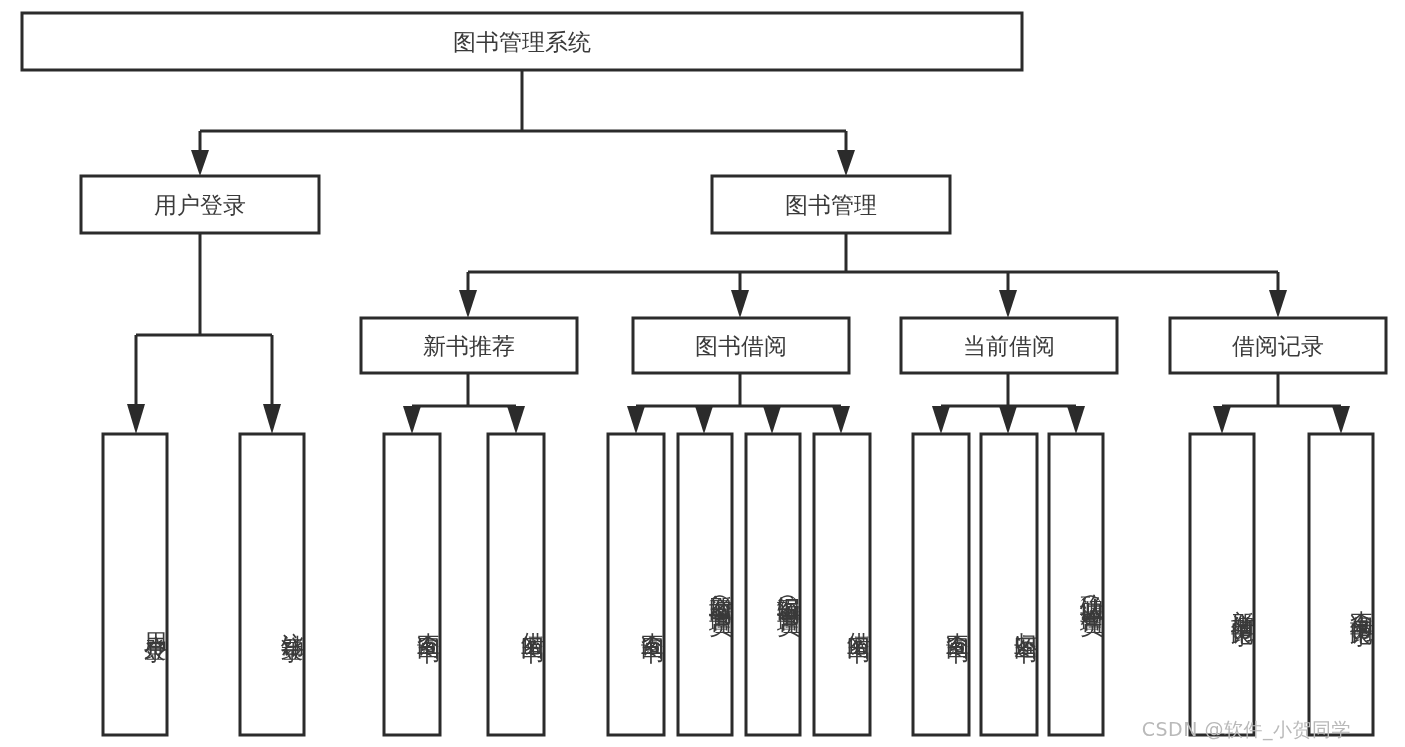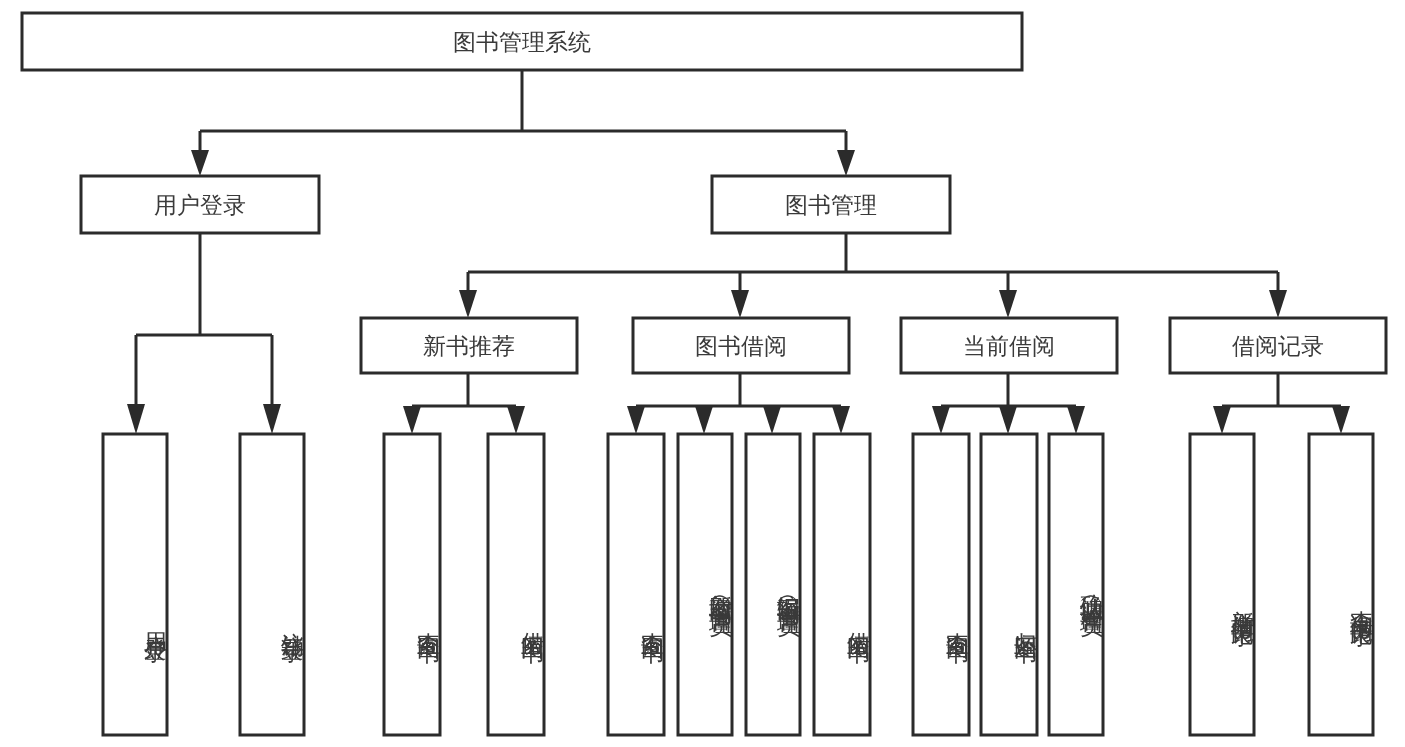--- a/index.html
+++ b/index.html
@@ -189,13 +189,14 @@
   <div class="node-label-v" style="left:746px; top:443px; width:54px; height:292px;">编辑图书（管理员）</div>
   <div class="node-label-v" style="left:814px; top:505px; width:56px; height:230px;">借阅图书</div>
 
   <div class="node-label-v" style="left:913px; top:505px; width:56px; height:230px;">查询图书</div>
   <div class="node-label-v" style="left:981px; top:505px; width:56px; height:230px;">归还图书</div>
   <div class="node-label-v" style="left:1049px; top:443px; width:54px; height:292px;">确认归还（管理员）</div>
 
   <div class="node-label-v" style="left:1190px; top:467px; width:64px; height:268px;">新增借阅记录</div>
   <div class="node-label-v" style="left:1309px; top:467px; width:64px; height:268px;">查询借阅记录</div>
 
+  <div class="watermark">CSDN @软件_小贺同学</div>
 </div>
 
 </body></html>

